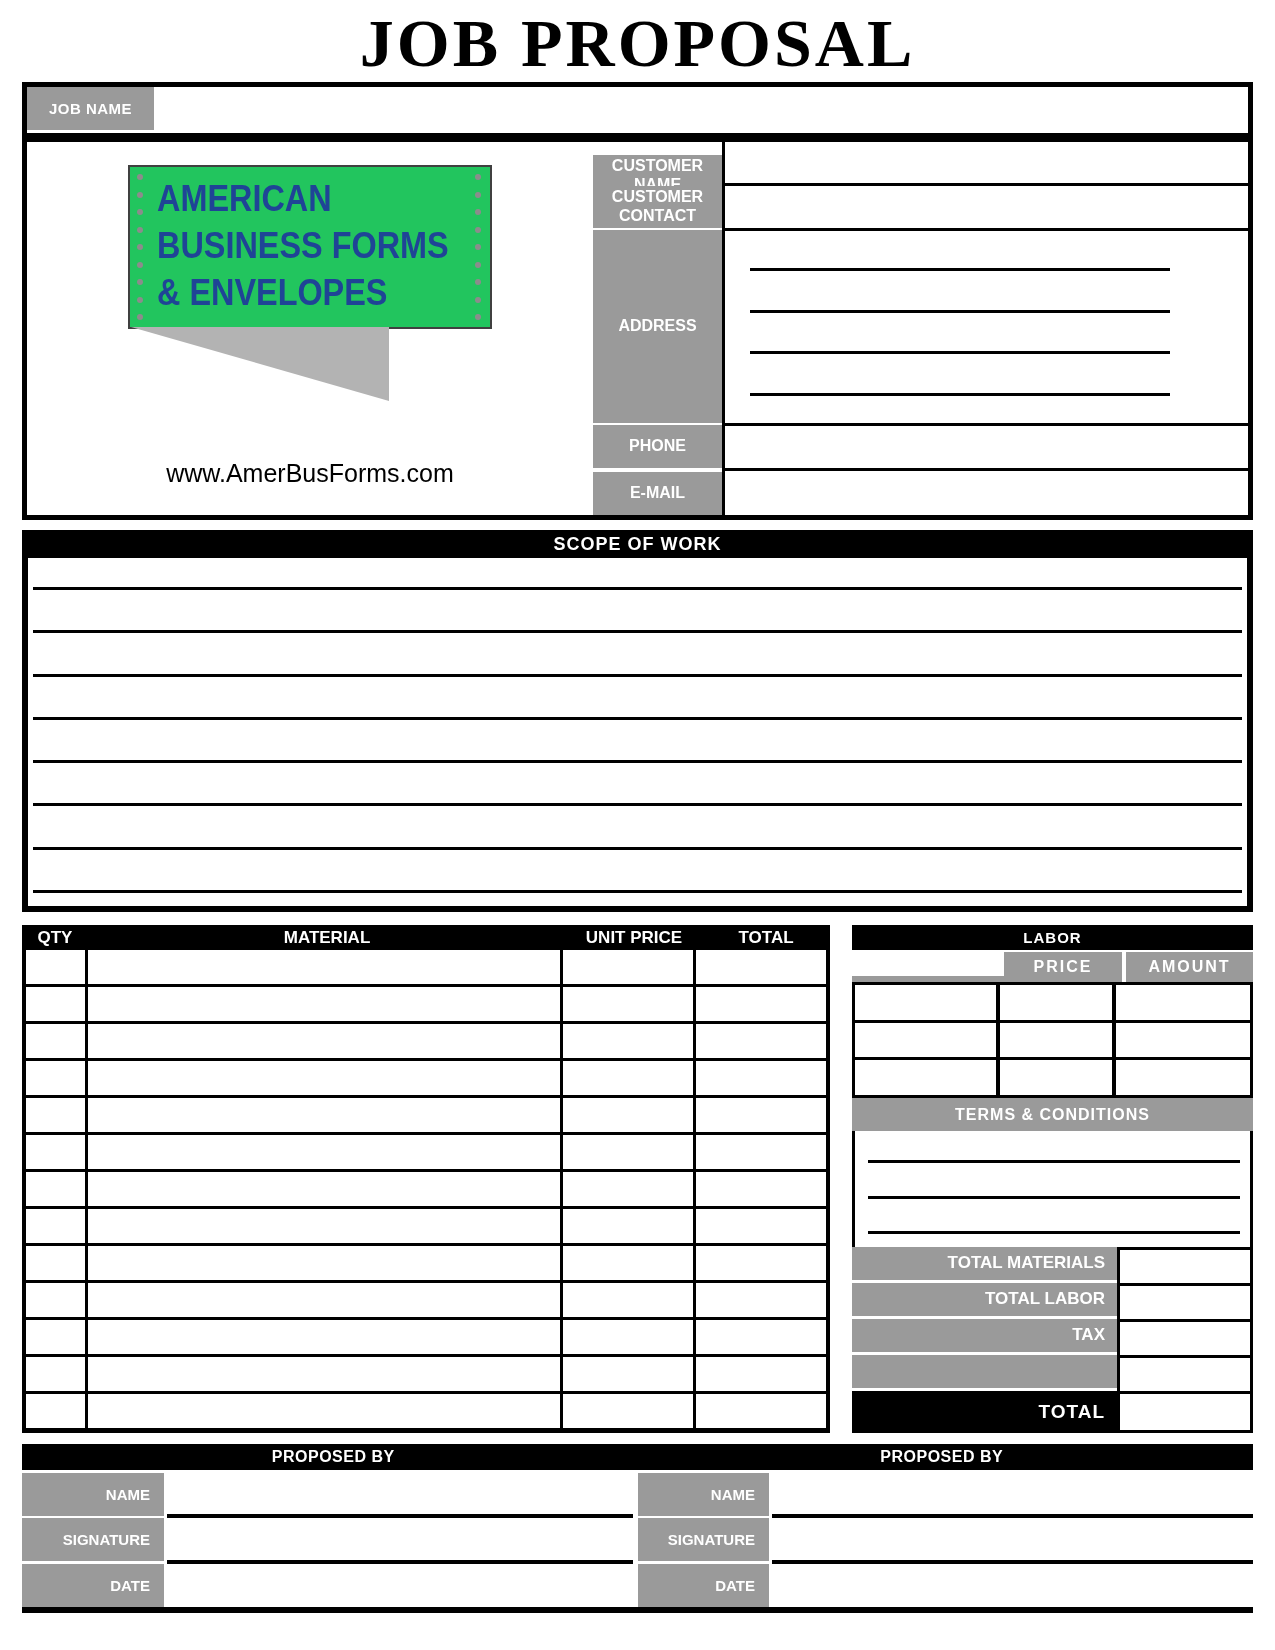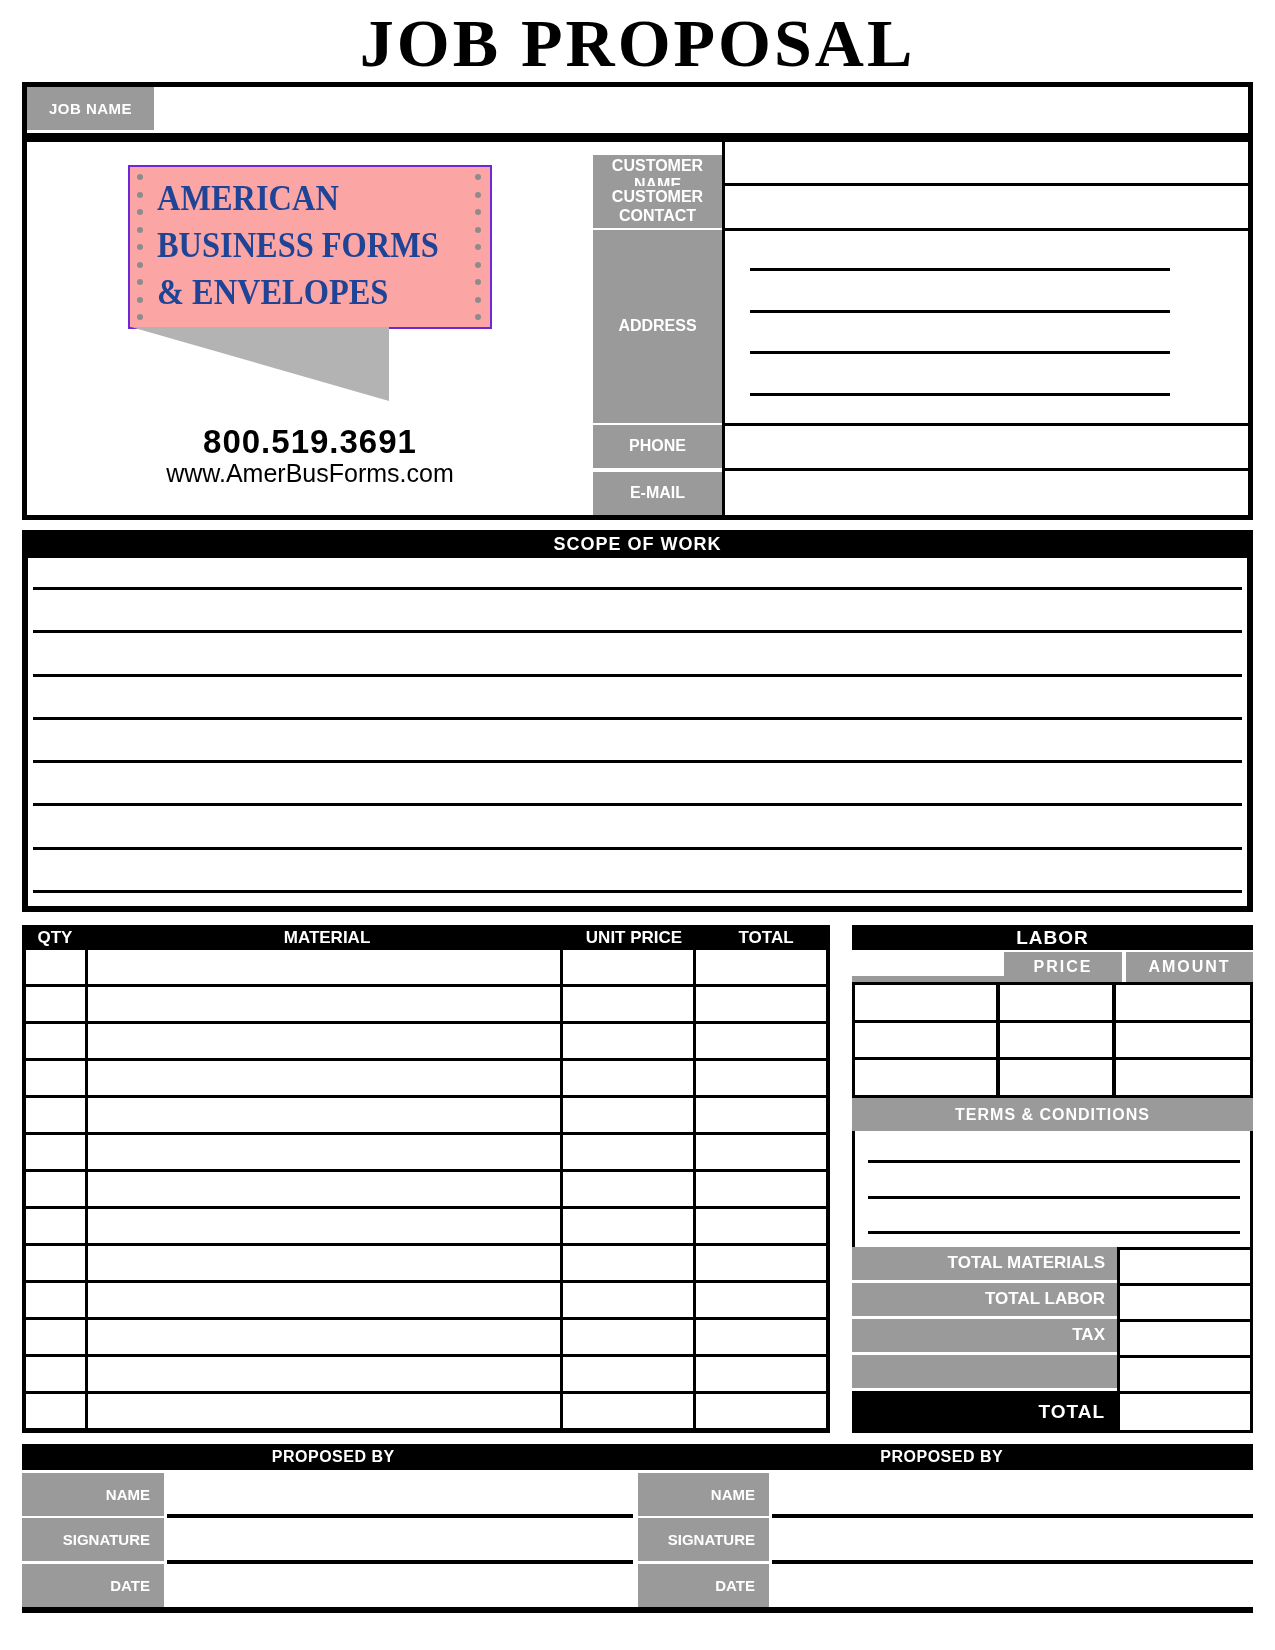--- a/index.html
+++ b/index.html
@@ -14,21 +14,21 @@
   .graycell{background:#9a9a9a;color:#fff;font-weight:bold;display:flex;
             align-items:center;justify-content:center;text-align:center;line-height:1.18;}
   .hline{position:absolute;background:#000;height:3px;}
   
   .jobbox{left:22px;top:82px;width:1231px;height:56px;border:5px solid #000;background:#fff;}
   .jobbox .lbl{position:absolute;left:0;top:0;width:127px;height:43px;font-size:15px;letter-spacing:.5px;}
   .jobfield{position:absolute;left:130px;top:0;right:0;bottom:0;}
   
   .infobox{left:22px;top:137px;width:1231px;height:383px;border:5px solid #000;background:#fff;}
   .logobox{position:absolute;left:101px;top:23px;width:360px;height:160px;
-           border:2px solid #6d28d9;background:#fca5a5;font-family:Liberation Serif, serif;}
+           border:2px solid #404040;background:#22c55e;}
   .dotcol{position:absolute;top:7px;bottom:7px;width:8px;display:flex;
           flex-direction:column;justify-content:space-between;}
   .dotcol.l{left:7px;} .dotcol.r{right:7px;}
   .dot{width:6px;height:6px;border-radius:50%;background:#8c8c8c;}
   .logotext{position:absolute;left:27px;top:8px;transform:scaleX(.9);transform-origin:left top;
             color:#1f4496;font-weight:bold;font-size:36px;line-height:47px;white-space:nowrap;}
   .phone{position:absolute;left:0;top:281px;width:566px;text-align:center;
          font-weight:bold;font-size:33px;letter-spacing:1px;color:#000;}
   .website{position:absolute;left:0;top:317px;width:566px;text-align:center;
            font-size:25px;color:#000;}
@@ -46,21 +46,21 @@
   .matbody{height:483px;display:flex;flex-direction:column;background:#fff;
            border-left:4px solid #000;border-right:4px solid #000;border-bottom:5px solid #000;box-sizing:border-box;}
   .mrow{flex:1;display:flex;border-bottom:3px solid #000;}
   .mrow:last-child{border-bottom:none;}
   .mc{box-sizing:border-box;}
   .mc1{width:62px;border-right:3px solid #000;}
   .mc2{width:475px;border-right:3px solid #000;}
   .mc3{width:133px;border-right:3px solid #000;}
   .mc4{flex:1;}
   
-  .laborbar{left:852px;top:925px;width:401px;height:25px;font-size:19px;letter-spacing:1px;}
+  .laborbar{left:852px;top:925px;width:401px;height:25px;font-size:15px;letter-spacing:1px;}
   .lhead{height:30px;font-size:16px;letter-spacing:2px;}
   .lgrid{left:852px;top:982px;width:401px;height:116px;border:3px solid #000;background:#fff;
          display:flex;flex-direction:column;}
   .lrow{flex:1;display:flex;border-bottom:3px solid #000;}
   .lrow:last-child{border-bottom:none;}
   .lc{box-sizing:border-box;}
   .lc1{width:145px;border-right:4px solid #000;}
   .lc2{width:116px;border-right:4px solid #000;}
   .lc3{flex:1;}
   .termsbar{left:852px;top:1098px;width:401px;height:33px;background:#9a9a9a;color:#fff;
@@ -119,21 +119,20 @@
       <div class="logotext">
         <div>AMERICAN</div>
         <div>BUSINESS FORMS</div>
         <div>&amp; ENVELOPES</div>
       </div>
     </div>
     <svg class="abs" style="left:104px;top:185px;" width="258" height="74">
       <polygon points="0,0 258,0 258,74" fill="#b3b3b3"></polygon>
     </svg>
 
-    <div class="phone">800.519.3691</div>
     <div class="website">www.AmerBusForms.com</div>
 
     <div class="custcol graycell" style="top:0;height:41px;margin-top:13px;">CUSTOMER NAME</div>
     <div class="custcol graycell" style="top:44px;height:42px;">CUSTOMER CONTACT</div>
     <div class="custcol graycell" style="top:88px;height:193px;">ADDRESS</div>
     <div class="custcol graycell" style="top:283px;height:43px;">PHONE</div>
     <div class="custcol graycell" style="top:330px;height:43px;">E-MAIL</div>
     <div class="vline"></div>
 
     <div class="hline" style="left:698px;top:41px;width:523px;"></div>

